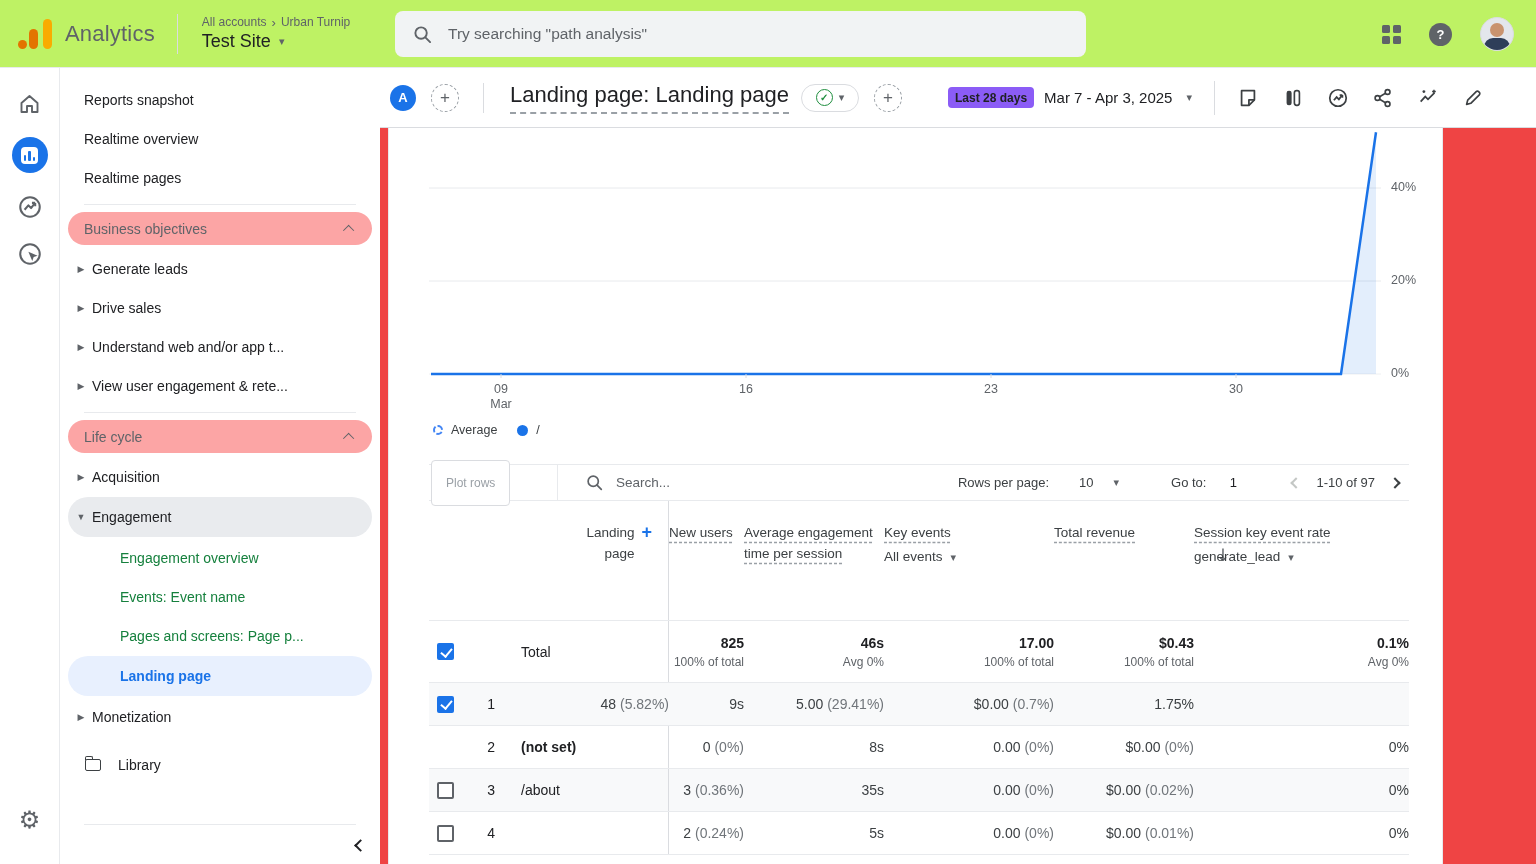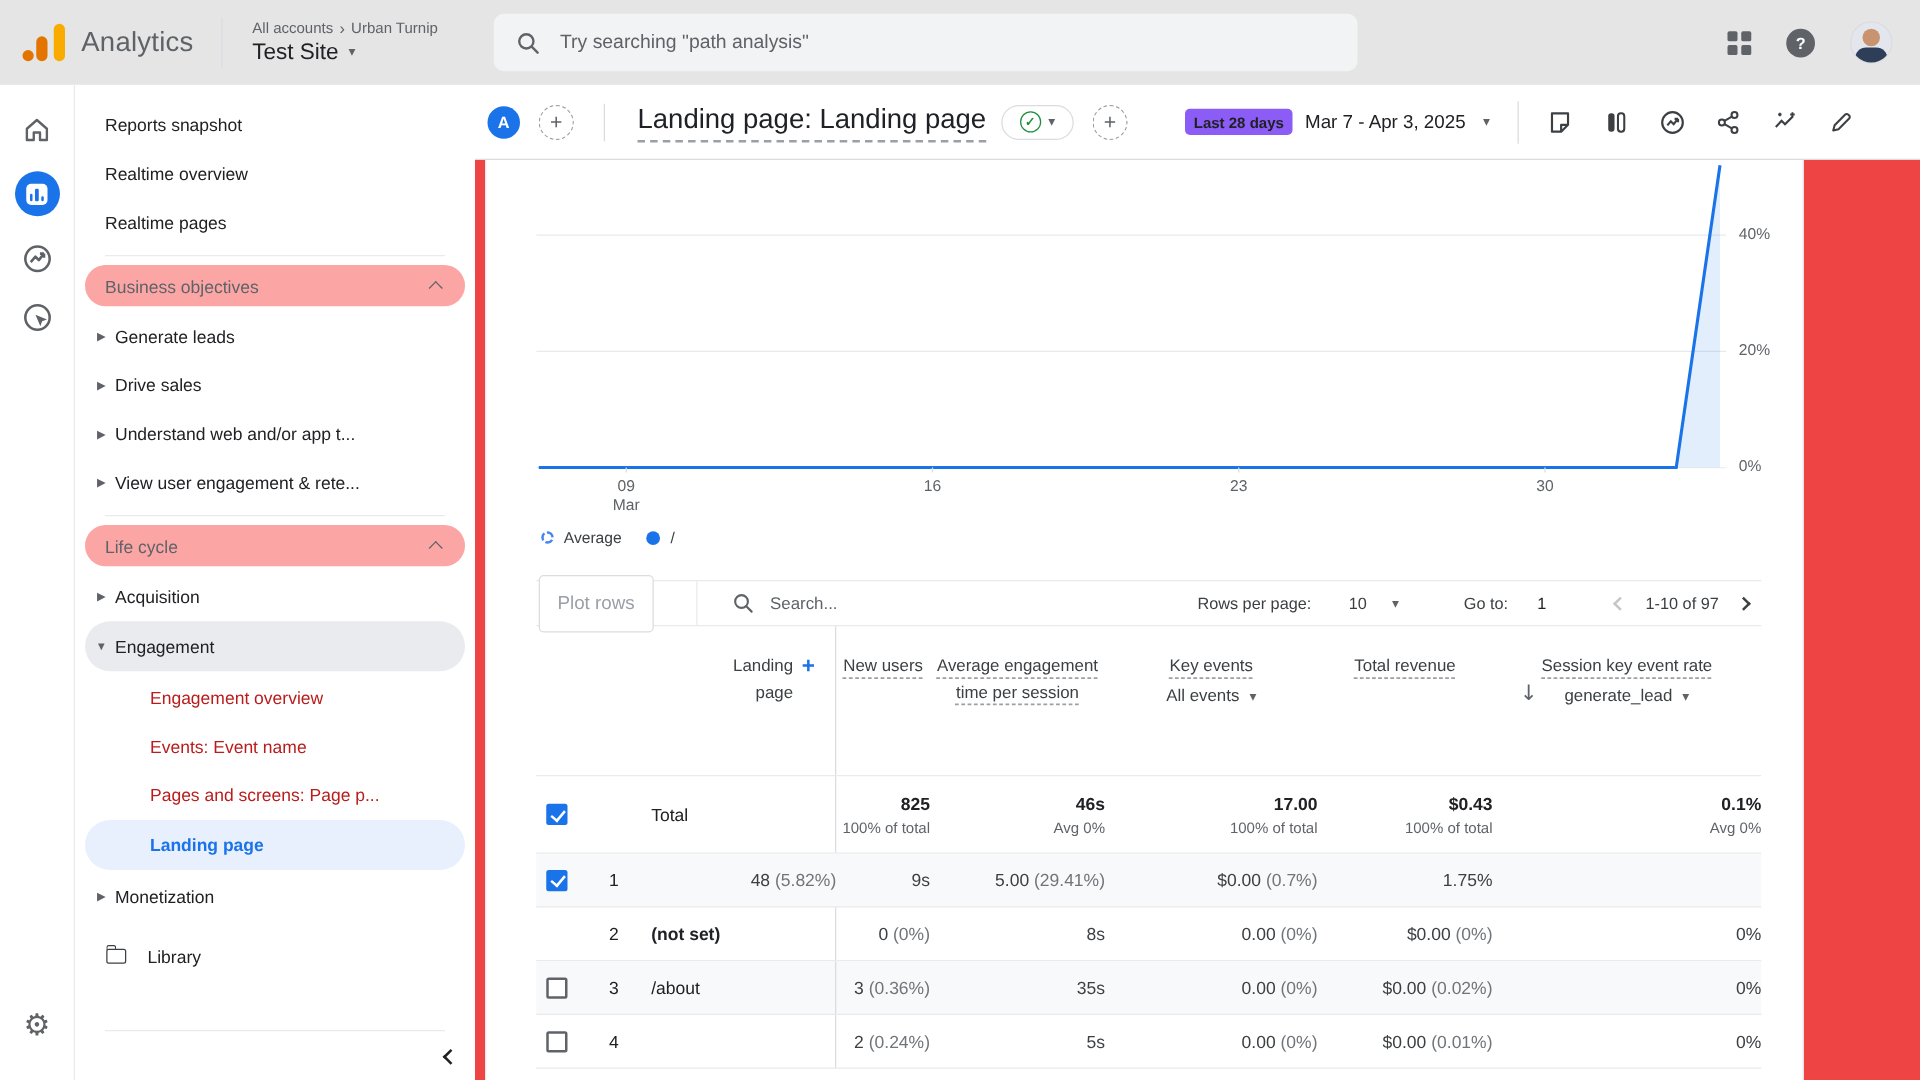--- a/index.html
+++ b/index.html
@@ -1,20 +1,20 @@
 <!DOCTYPE html>
 <html><head>
 <meta charset="utf-8">
 <style>
   * { margin:0; padding:0; box-sizing:border-box; }
   html,body { width:1536px; height:864px; overflow:hidden; }
   body { font-family:"Liberation Sans", sans-serif; background:#fff; color:#202124; }
 
   
-  .appbar { height:68px; display:flex; align-items:center; background:#e5e5e5;
+  .appbar { height:68px; display:flex; align-items:center; background:#bef264;
             border-bottom:1px solid #e8eaed; position:relative; z-index:5; padding-left:18px; }
   .logo { width:34px; height:30px; position:relative; }
   .logo .b1 { position:absolute; right:0; top:0; width:9px; height:30px; background:#f9ab00; border-radius:4.5px; }
   .logo .b2 { position:absolute; left:11px; top:10px; width:9px; height:20px; background:#e37400; border-radius:4.5px 4.5px 4.5px 4.5px; }
   .logo .b3 { position:absolute; left:0; top:21px; width:9px; height:9px; background:#e37400; border-radius:50%; }
   .product-name { font-size:22px; color:#5f6368; margin-left:13px; letter-spacing:.2px; }
   .appbar .vdiv { width:1px; height:40px; background:#dadce0; margin:0 24px 0 22px; }
   .crumbs { font-size:12px; color:#5f6368; display:flex; align-items:flex-start; gap:5px; }
   .crumbs .sep { font-size:13px; color:#5f6368; }
   .prop-row { display:flex; align-items:center; gap:8px; margin-top:1px; }
@@ -52,21 +52,21 @@
   .ddiv { height:1px; background:#e8eaed; margin:7px 24px 7px 24px; }
   .dsection { height:33px; margin:4px 8px; border-radius:17px; background:#fca5a5; display:flex; align-items:center;
               padding:0 18px 0 16px; font-size:14px; color:#5f6368; justify-content:space-between; }
   .chev-up { width:8px; height:8px; border-left:1.8px solid #5f6368; border-top:1.8px solid #5f6368;
              transform:rotate(45deg) translateY(2px); }
   .arr-item { height:39px; display:flex; align-items:center; font-size:14px; color:#202124; }
   .arr-item .tri { width:22px; text-align:center; margin-left:10px; font-size:9px; color:#5f6368; }
   .pill-row { height:40px; margin:1px 8px; border-radius:20px; display:flex; align-items:center; font-size:14px; color:#202124; }
   .pill-row.gray { background:#e9ebee; }
   .pill-row .tri { width:22px; text-align:center; margin-left:2px; font-size:9px; color:#5f6368; }
-  .child { height:39px; display:flex; align-items:center; padding-left:60px; font-size:14px; color:#b91c1c; }
+  .child { height:39px; display:flex; align-items:center; padding-left:60px; font-size:14px; color:#15803d; }
   .child.active { background:#e8f0fe; color:#1a73e8; font-weight:bold; border-radius:20px; margin:1px 8px; padding-left:52px; height:40px; }
   .lib-row { height:40px; display:flex; align-items:center; gap:17px; padding-left:25px; font-size:14px; color:#202124; margin-top:9px; }
   .folder { width:16px; height:12px; border:1.7px solid #3c4043; border-radius:2px; position:relative; }
   .folder::before { content:''; position:absolute; top:-4px; left:-1px; width:6px; height:3px;
                     border:1.7px solid #3c4043; border-bottom:none; border-radius:2px 2px 0 0; }
   .collapse-row { position:absolute; bottom:14px; left:0; right:0; }
   .collapse-row .ddiv { margin-bottom:16px; }
   .chev-left { width:9px; height:9px; border-left:2.2px solid #202124; border-bottom:2.2px solid #202124;
                transform:rotate(45deg); margin-left:296px; }
 
@@ -105,21 +105,21 @@
   .xtick { position:absolute; top:4px; width:46px; text-align:center; font-size:12.5px; color:#5f6368; line-height:15px; }
   .legend { display:flex; align-items:center; gap:8px; margin:2px 0 0 44px; height:20px; }
   .lg-avg { width:10px; height:10px; border-radius:50%; border:2px dashed #4285f4; }
   .lg-dot { width:11px; height:11px; border-radius:50%; background:#1a73e8; margin-left:12px; }
   .legend span { font-size:12.5px; color:#3c4043; }
 
   
   .controls { margin:24px 0 0 40px; width:980px; height:37px; border-top:1px solid #e8eaed;
               border-bottom:1px solid #e8eaed; display:flex; align-items:center; }
   .plot-zone { width:129px; height:100%; border-right:1px solid #e8eaed; display:flex; align-items:center; }
-  .plot-btn { border:1px solid #dadce0; border-radius:4px; height:46px; padding:0 14px; font-size:15px;
+  .plot-btn { border:1px solid #dadce0; border-radius:4px; height:46px; padding:0 14px; font-size:12px;
               color:#9aa0a6; background:#fff; display:flex; align-items:center; margin-left:2px; }
   .tsearch { display:flex; align-items:center; gap:13px; margin-left:28px; flex:1; }
   .tsearch input { border:none; outline:none; font-size:13.5px; color:#202124; font-family:"Liberation Sans",sans-serif; width:220px;}
   .tsearch input::placeholder { color:#5f6368; opacity:1; }
   .ctrl-right { display:flex; align-items:center; font-size:13px; color:#3c4043; }
   .rpp-val { margin-left:30px; }
   .ctrl-right .caret { margin-left:20px; }
   .goto-lbl { margin-left:52px; }
   .goto-in { width:26px; border:none; outline:none; font-size:13px; color:#202124; text-align:center;
              font-family:"Liberation Sans",sans-serif; margin-left:14px; }
@@ -138,21 +138,21 @@
   .cb.ind { background:#1a73e8; }
   .cb.ind::after { content:''; position:absolute; left:3px; right:3px; top:7.5px; height:2px; background:#fff; }
   .cb.on { background:#1a73e8; }
   .cb.on::after { content:''; position:absolute; left:5.5px; top:2.5px; width:5px; height:9px;
                   border-right:2px solid #fff; border-bottom:2px solid #fff; transform:rotate(40deg); }
   .cb.off { border:2px solid #5f6368; background:#fff; }
   .hc1 { padding-top:21px; }
   .dim-head { display:flex; justify-content:flex-end; align-items:flex-start; padding:21px 16px 0 0; gap:7px; }
   .dim-head .lbl { font-size:13.5px; color:#3c4043; text-align:right; width:60px; line-height:21px; }
   .plus-blue { color:#1a73e8; font-size:18px; font-weight:bold; line-height:21px; }
-  .mhead { text-align:center; padding-top:21px; font-size:13.5px; color:#3c4043; line-height:21px; position:relative; }
+  .mhead { text-align:left; padding-top:21px; font-size:13.5px; color:#3c4043; line-height:21px; position:relative; }
   .dashed { text-decoration:underline; text-decoration-style:dashed; text-decoration-color:#9aa0a6; text-underline-offset:5px; }
   .sub-sel { margin-top:3px; font-size:13.5px; color:#3c4043; }
   .sub-sel .caret { margin-left:8px; }
   .sort-arrow { position:absolute; right:-36px; top:44px; font-size:17px; color:#5f6368; font-family:"DejaVu Sans",sans-serif; }
 
   .total-row { height:62px; border-bottom:1px solid #e8eaed; align-items:center; }
   .total-row .cbc { display:flex; align-items:center; }
   .tot-lbl { font-size:14px; color:#202124; padding-left:22px; }
   .mcell { text-align:right; }
   .mv { font-size:14px; font-weight:bold; color:#202124; }

